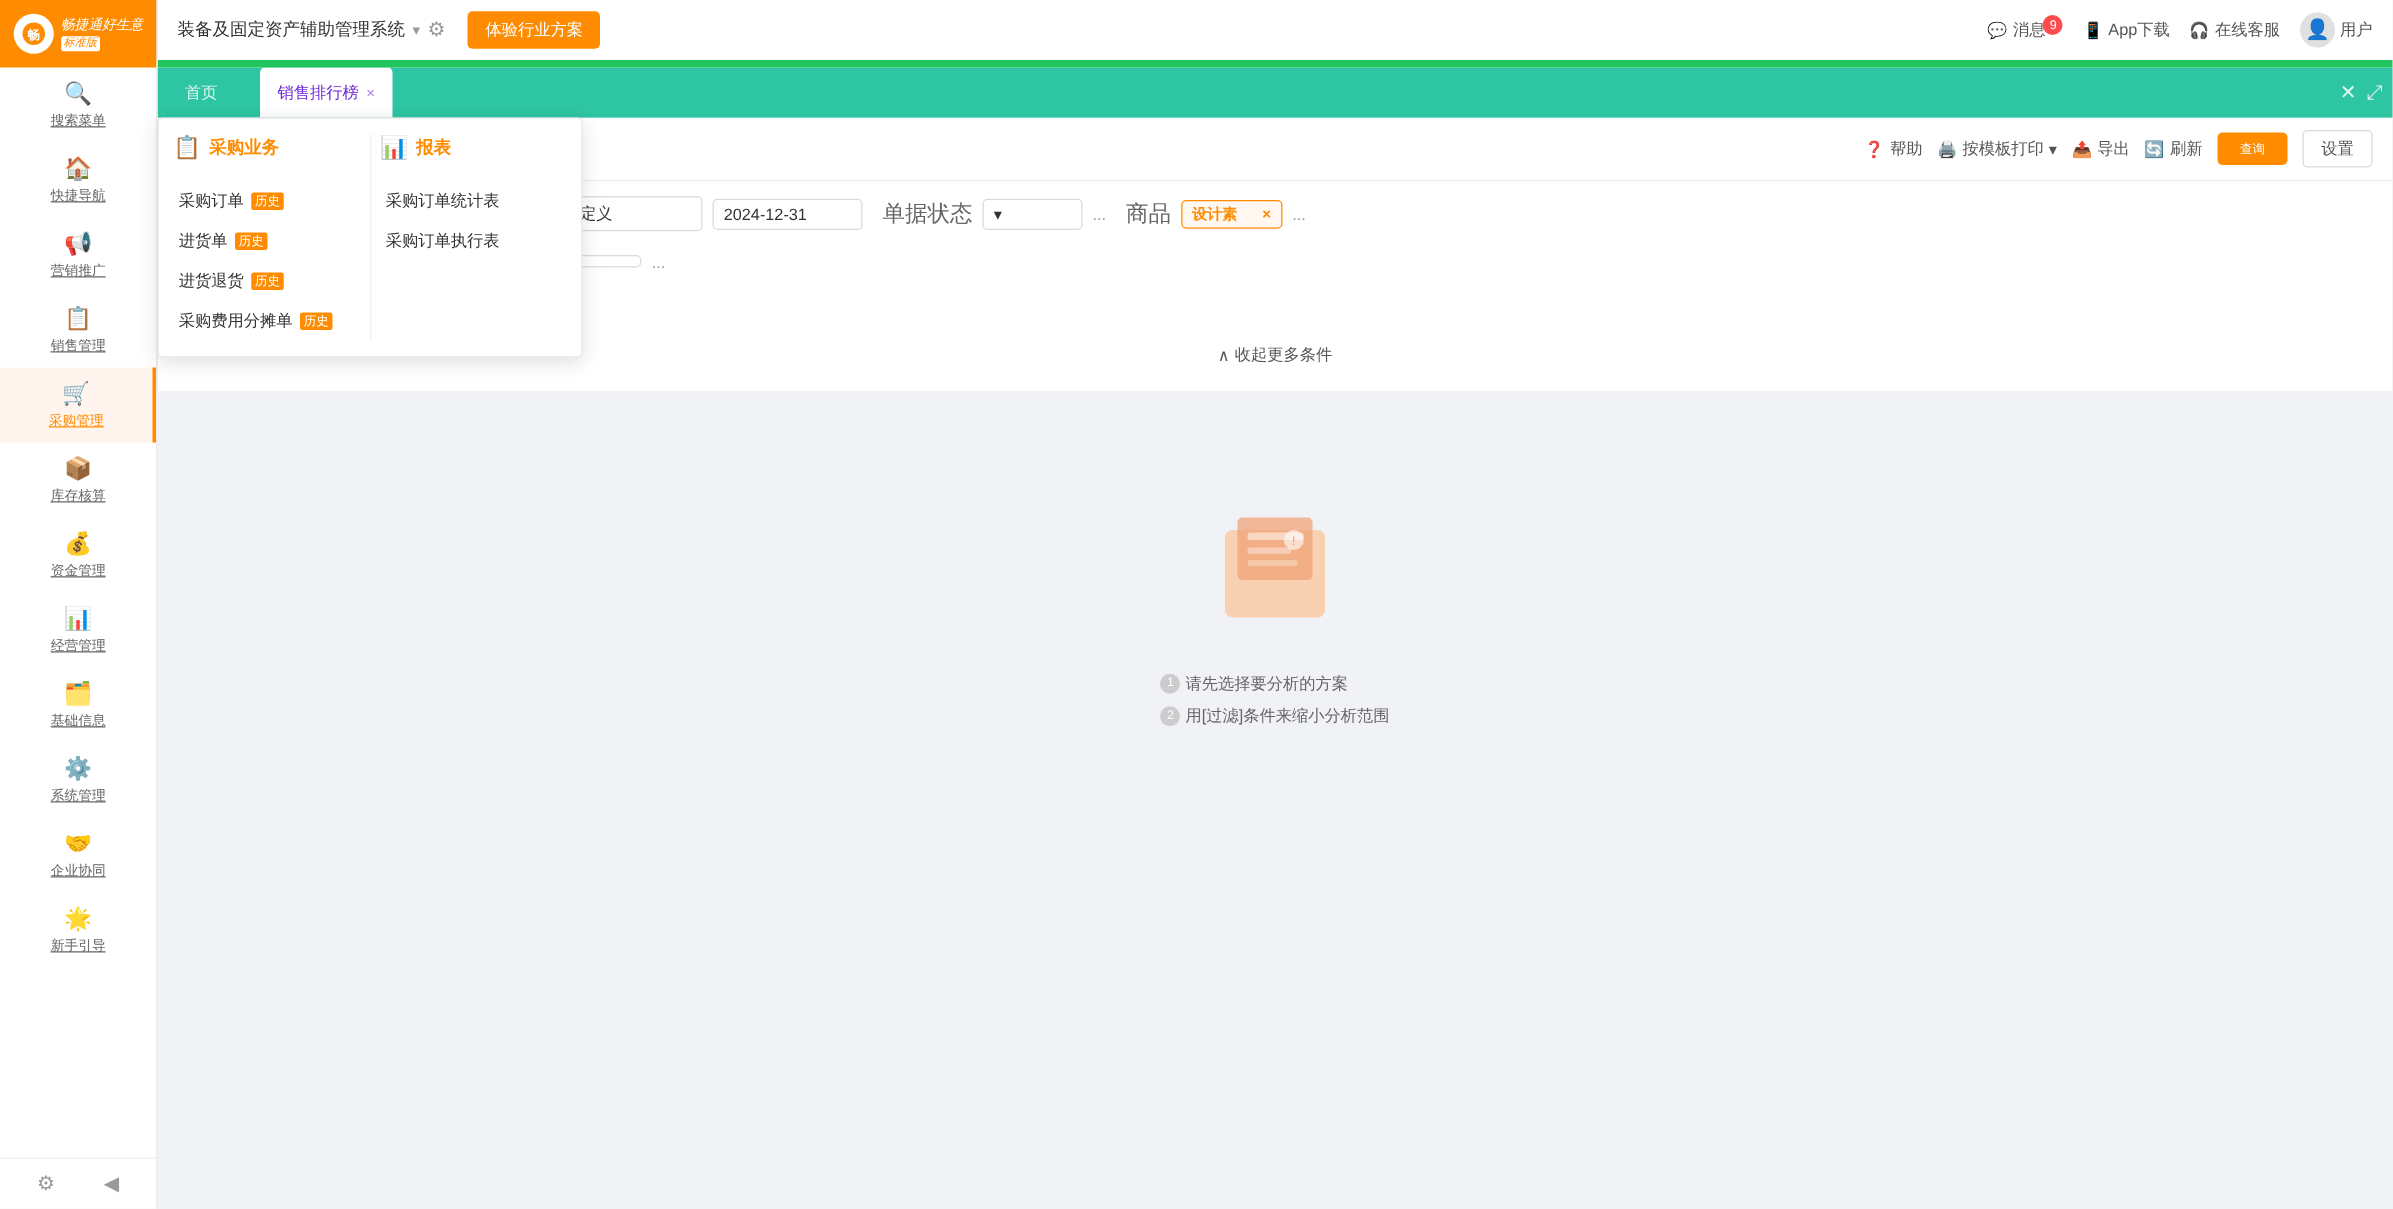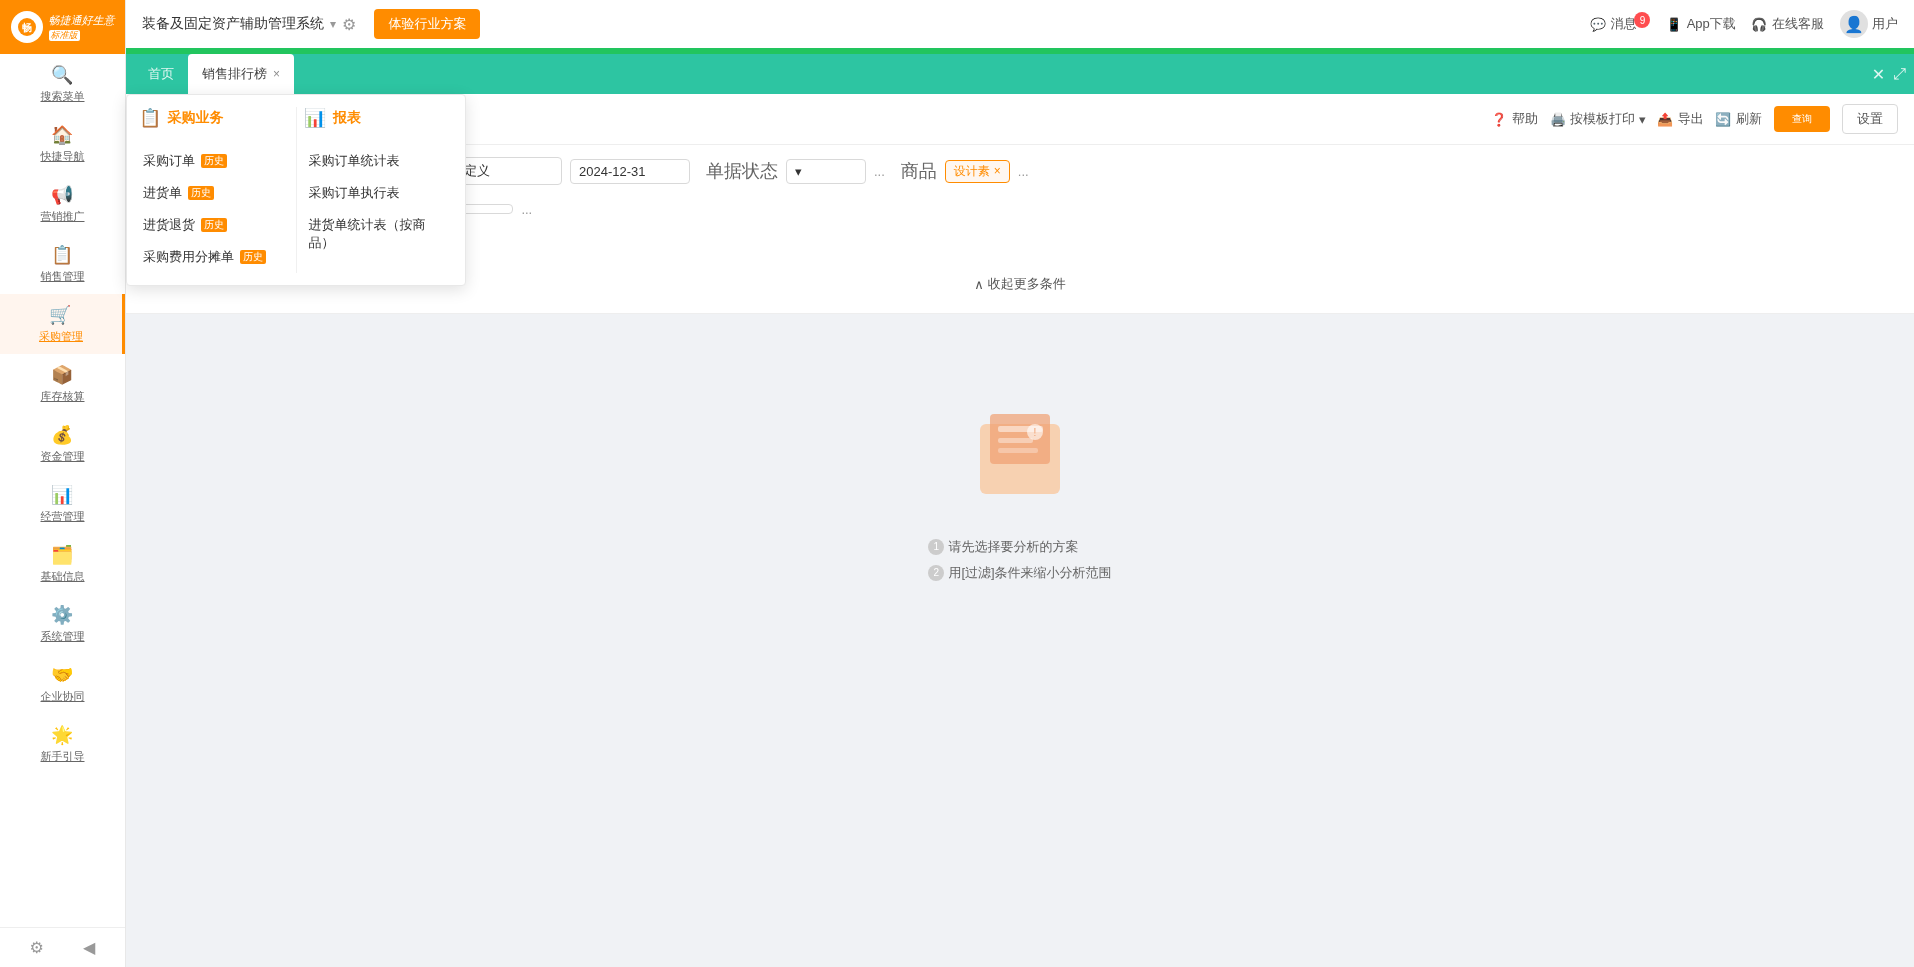--- a/index.html
+++ b/index.html
@@ -54,21 +54,21 @@
 
     
     .tabbar {
       position: fixed; left: 126px; top: 54px; right: 0; height: 40px; background: #2dc5a2;
       display: flex; align-items: center; z-index: 98; padding: 0 8px;
     }
     .tab {
       height: 40px; display: flex; align-items: center; padding: 0 14px; cursor: pointer;
       color: rgba(255,255,255,0.85); font-size: 13px; position: relative;
     }
-    .tab.active { background: #fff; color: #404040; border-radius: 4px 4px 0 0; }
+    .tab.active { background: #fff; color: #6d28d9; border-radius: 4px 4px 0 0; margin-left: 20px; }
     .tab .tab-close { margin-left: 6px; font-size: 12px; opacity: 0.6; }
     .tabbar-right { margin-left: auto; display: flex; align-items: center; gap: 8px; }
     .tabbar-icon-btn { color: rgba(255,255,255,0.85); cursor: pointer; font-size: 16px; }
 
     
     .main {
       position: fixed; left: 126px; top: 94px; right: 0; bottom: 0; background: #f0f2f5; overflow: auto;
     }
     .content-toolbar {
       background: #fff; padding: 10px 16px; display: flex; align-items: center; justify-content: flex-end;
@@ -88,21 +88,21 @@
     }
     .filter-row { display: flex; align-items: center; gap: 16px; margin-bottom: 10px; flex-wrap: wrap; }
     .filter-item { display: flex; align-items: center; gap: 8px; }
     .filter-label { color: #666; font-size: 18px; white-space: nowrap; }
     .filter-input {
       border: 1px solid #d9d9d9; border-radius: 4px; padding: 4px 8px; font-size: 13px; color: #333;
       background: #fff; min-width: 120px; cursor: pointer;
     }
     .filter-tag {
       background: #fff7f0; border: 1px solid #ff8c00; color: #ff8c00; border-radius: 4px;
-      padding: 2px 8px; font-size: 12px; display: flex; align-items: center; gap: 4px;
+      padding: 2px 8px; font-size: 12px; display: flex; align-items: center; gap: 20px; font-weight: bold;
     }
     .filter-tag .tag-close { cursor: pointer; }
     .filter-dots { color: #999; cursor: pointer; }
     .filter-collapse { display: flex; align-items: center; justify-content: center; color: #555; cursor: pointer; font-size: 13px; padding: 8px; gap: 4px; }
 
     
     .empty-state { display: flex; flex-direction: column; align-items: center; justify-content: center; padding: 80px 0; }
     .empty-illustration { position: relative; width: 120px; height: 120px; margin-bottom: 20px; }
     .empty-text { color: #666; font-size: 13px; line-height: 2; text-align: center; }
     .empty-text .hint { display: flex; align-items: center; gap: 4px; }
@@ -376,18 +376,15 @@
       <div class="dropdown-col-header">
         <span class="col-icon">📊</span>
         <span>报表</span>
       </div>
       <div class="dropdown-item">
         <span>采购订单统计表</span>
       </div>
       <div class="dropdown-item">
         <span>采购订单执行表</span>
       </div>
-      <div class="dropdown-item">
-        <span>进货单统计表（按商品）</span>
-      </div>
     </div>
   </div>
 </div>
 
 </body></html>

